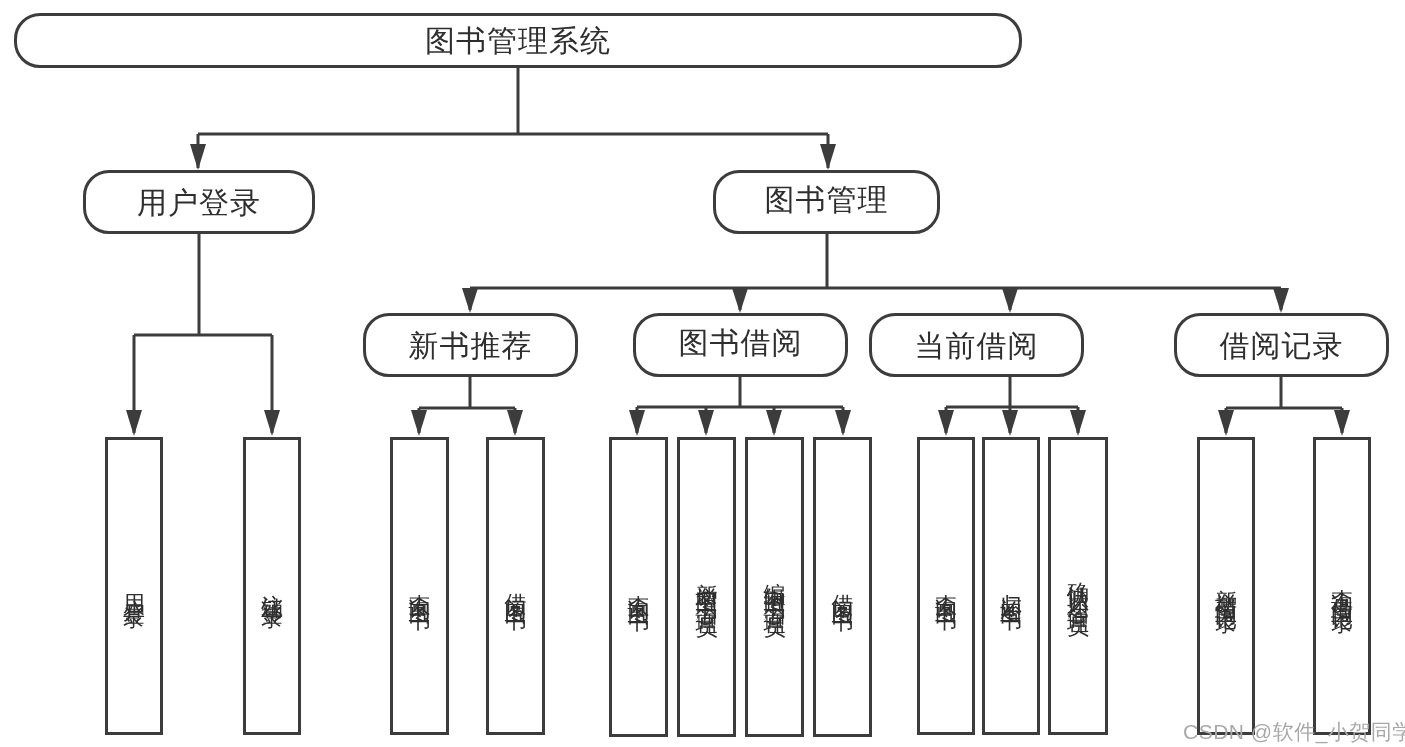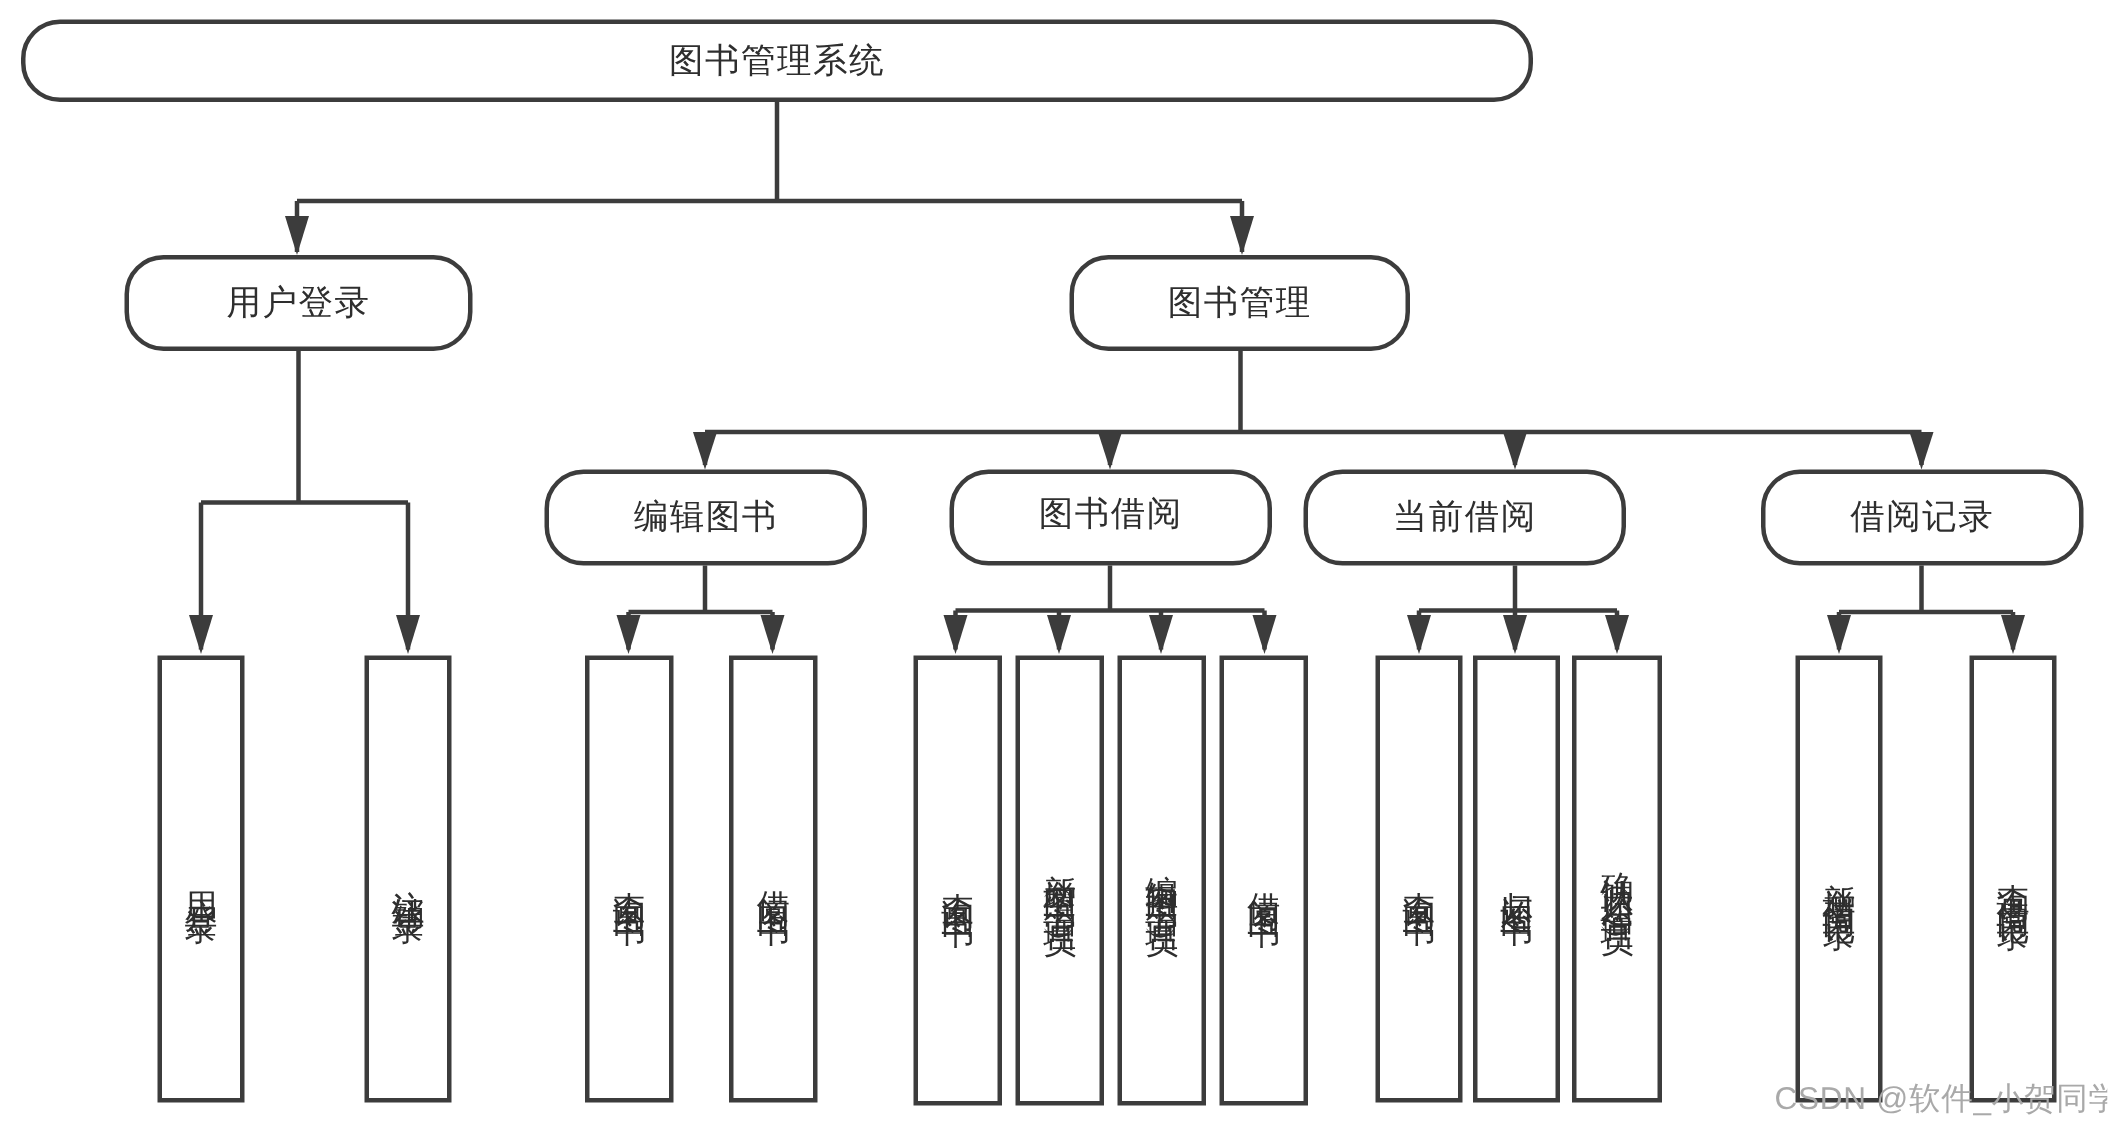--- a/index.html
+++ b/index.html
@@ -10,21 +10,21 @@
     position:absolute;
     box-sizing:border-box;
     border:3px solid #3c3c3c;
     background:#ffffff;
     color:#2e2e2e;
     display:flex;
     align-items:center;
     justify-content:center;
     text-align:center;
   }
-  .h-box{font-size:23px;letter-spacing:1px;line-height:1.1;border-radius:26px;}
+  .h-box{font-size:30px;letter-spacing:1px;line-height:1.1;border-radius:26px;}
   .v-box{
     writing-mode:vertical-rl;
     font-size:22px;
     letter-spacing:5px;
     line-height:1.0;
   }
   .watermark{
     position:absolute;
     left:1183px;
     top:718px;
@@ -75,23 +75,23 @@
       <polygon points="1002,410 1018,410 1010,436"></polygon>
       <polygon points="1070,410 1086,410 1078,436"></polygon>
       <polygon points="1218,410 1234,410 1226,436"></polygon>
       <polygon points="1334,410 1350,410 1342,436"></polygon>
     </g>
   </svg>
 
   <div class="box h-box" style="left:14px;top:13px;width:1008px;height:55px;">图书管理系统</div>
 
   <div class="box h-box" style="left:83px;top:170px;width:232px;height:64px;">用户登录</div>
-  <div class="box h-box" style="left:713px;top:170px;width:227px;height:64px;">图书管理</div>
+  <div class="box h-box" style="left:713px;top:170px;width:227px;height:64px;font-family:Liberation Mono, monospace;">图书管理</div>
 
-  <div class="box h-box" style="left:363px;top:313px;width:215px;height:64px;">编辑图书</div>
+  <div class="box h-box" style="left:363px;top:313px;width:215px;height:64px;">新书推荐</div>
   <div class="box h-box" style="left:633px;top:313px;width:215px;height:64px;font-family:Liberation Mono, monospace;">图书借阅</div>
   <div class="box h-box" style="left:869px;top:313px;width:215px;height:64px;">当前借阅</div>
   <div class="box h-box" style="left:1174px;top:313px;width:215px;height:64px;">借阅记录</div>
 
   <div class="box v-box" style="left:105px;top:437px;width:58px;height:298px;">用户登录</div>
   <div class="box v-box" style="left:243px;top:437px;width:58px;height:298px;">注销登录</div>
 
   <div class="box v-box" style="left:390px;top:437px;width:59px;height:298px;">查询图书</div>
   <div class="box v-box" style="left:486px;top:437px;width:59px;height:298px;">借阅图书</div>
 

